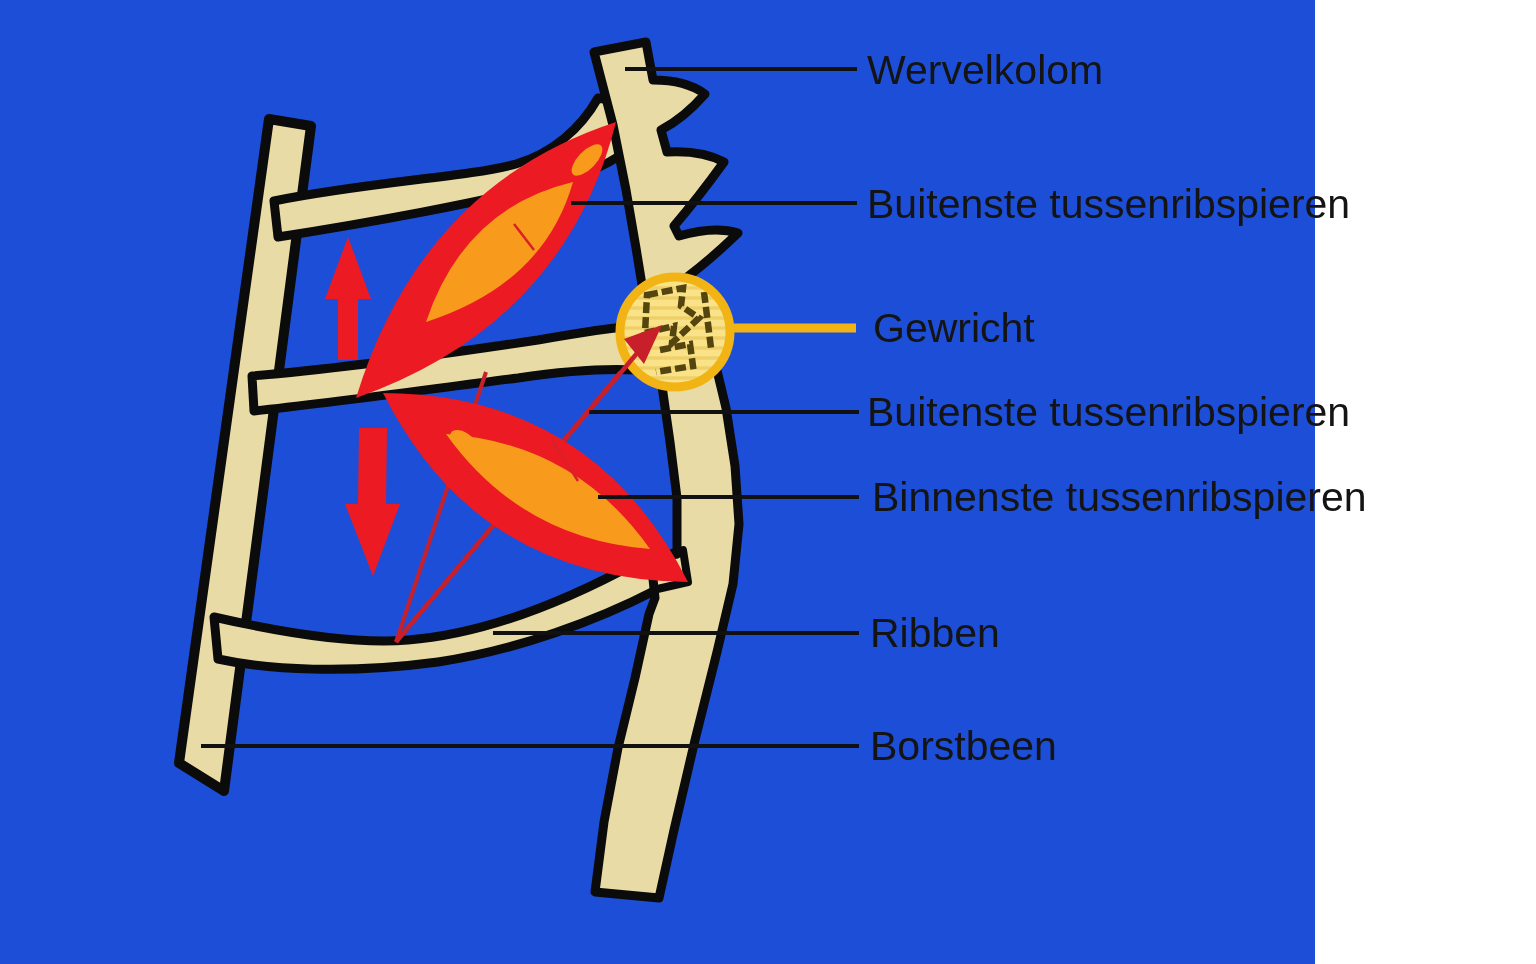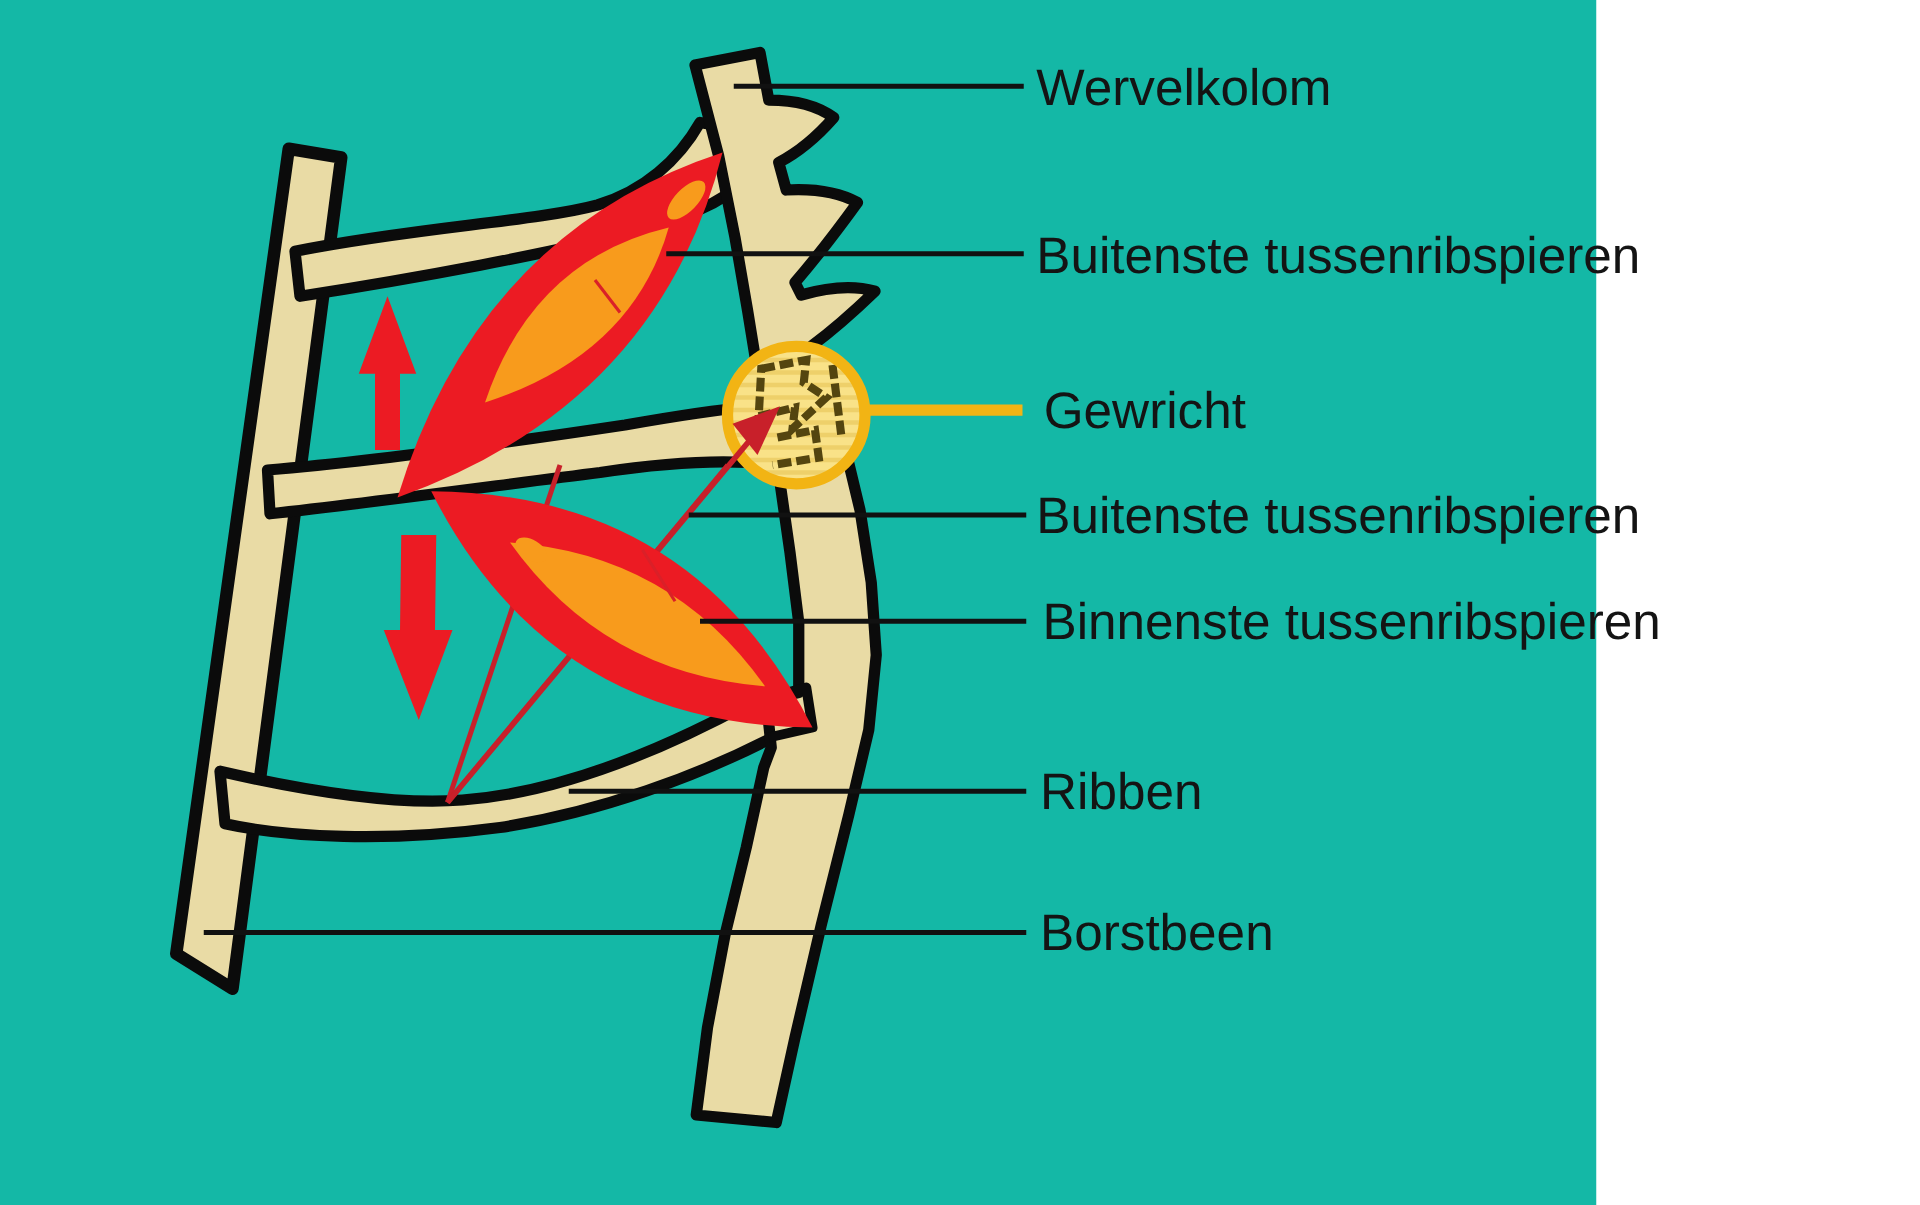--- a/index.html
+++ b/index.html
@@ -1,16 +1,16 @@
 <!DOCTYPE html>
 <html><head>
 <meta charset="utf-8">
 <style>
   html,body{margin:0;padding:0;background:#ffffff;width:1536px;height:964px;overflow:hidden;}
-  .stage{position:relative;width:1277px;height:964px;background:#14b8a6;}
+  .stage{position:relative;width:1277px;height:964px;background:#1d4ed8;padding-left:38px;}
   svg{display:block;}
   text.lbl{
     font-family:"Liberation Sans","DejaVu Sans",sans-serif;
     font-size:41px;
     fill:#141414;
     letter-spacing:0px;
   }
 </style>
 </head>
 <body>

